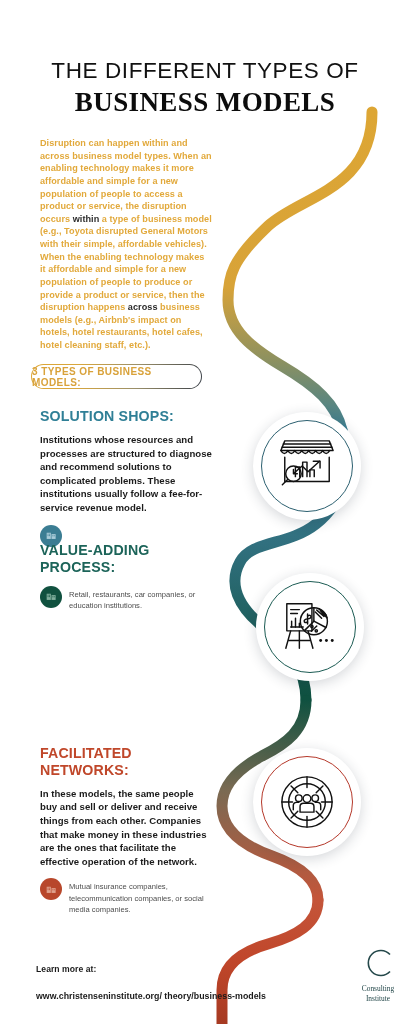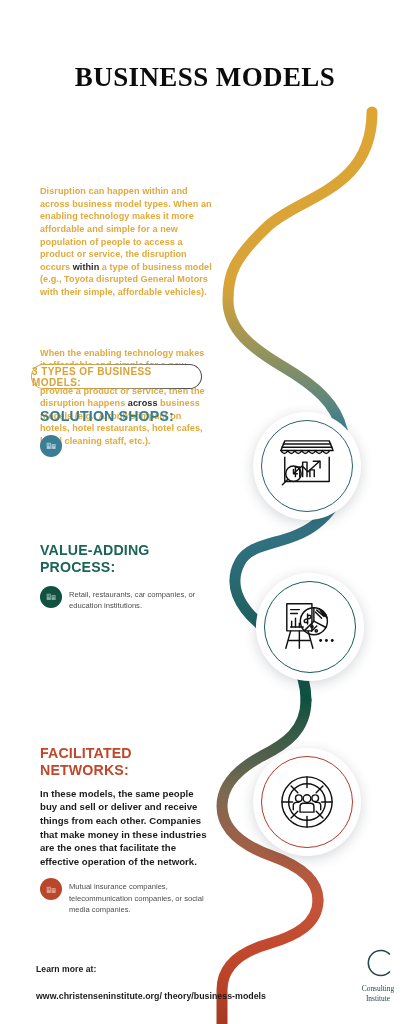--- a/index.html
+++ b/index.html
@@ -21,21 +21,20 @@
   .title-line2 {
     font-family:"Liberation Serif", serif;
     font-size:27px; letter-spacing:0.4px; color:#0c0c0c; font-weight:700;
     line-height:1.2; margin-top:3px;
   }
 
   .intro { position:absolute; left:40px; top:137px; width:172px; z-index:3; }
   .intro p {
     color:#e2a93b; font-size:9.1px; font-weight:700; line-height:1.39;
     letter-spacing:0.05px;
-    margin-top:48px;
   }
   .intro p + p { }
   .intro b { color:#2b2b2b; font-weight:700; }
 
   .pill {
     position:absolute; left:31px; top:364px; width:171px; height:25px;
     border-radius:13px; z-index:3;
     display:flex; align-items:center; justify-content:center;
     background:
       linear-gradient(#fff,#fff) padding-box,
@@ -137,34 +136,36 @@
     <path d="M342,430 C350,470 346,500 316,524 C288,546 252,540 240,562
              C228,584 238,606 262,626 C292,650 306,672 306,700" stroke="url(#gradB)"></path>
     <path d="M306,700 C306,730 286,744 262,756 C236,770 222,786 222,806
              C222,830 244,846 272,856 C300,866 318,880 318,900" stroke="url(#gradC)"></path>
     <path d="M318,900 C318,924 296,936 268,944 C240,952 222,966 222,990
              C222,1002 222,1012 222,1024" stroke="url(#gradD)"></path>
   </g>
 </svg>
 
 <div class="header">
+  <div class="title-line1">THE DIFFERENT TYPES OF</div>
   <div class="title-line2">BUSINESS MODELS</div>
 </div>
 
 <div class="intro" style="color: rgb(221, 166, 52);">
   <p><span>Disruption can happen within and across business model types. When an enabling technology makes it more affordable and simple for a new population of people to access a product or service, the disruption occurs </span><b>within</b><span> a type of business model (e.g., Toyota disrupted General Motors with their simple, affordable vehicles).</span></p>
   <p><span>When the enabling technology makes it affordable and simple for a new population of people to produce or provide a product or service, then the disruption happens </span><b>across</b><span> business models (e.g., Airbnb's impact on hotels, hotel restaurants, hotel cafes, hotel cleaning staff, etc.).</span></p>
 </div>
 
 <div class="pill">
   <span>3 TYPES OF BUSINESS MODELS:</span>
 </div>
 
 <div class="section" id="sec-0">
   <div class="sec-head" style="color: rgb(47, 127, 150);">SOLUTION SHOPS:</div>
+  <div class="sec-body">Institutions whose resources and processes are structured to diagnose and recommend solutions to complicated problems. These institutions usually follow a fee-for-service revenue model.</div>
   <div class="example">
     <div class="badge" style="background: rgb(59, 125, 147);">
       <svg width="11" height="11" viewBox="0 0 16 16">
         <rect x="1" y="4" width="6" height="9" fill="#a9cbd8"></rect>
         <rect x="8" y="6" width="6" height="7" fill="#a9cbd8"></rect>
         <rect x="2.3" y="5.4" width="1.3" height="1.3" fill="#3b7d93"></rect>
         <rect x="4.4" y="5.4" width="1.3" height="1.3" fill="#3b7d93"></rect>
         <rect x="2.3" y="7.6" width="1.3" height="1.3" fill="#3b7d93"></rect>
         <rect x="4.4" y="7.6" width="1.3" height="1.3" fill="#3b7d93"></rect>
         <rect x="9.3" y="7.8" width="1.3" height="1.3" fill="#3b7d93"></rect>

